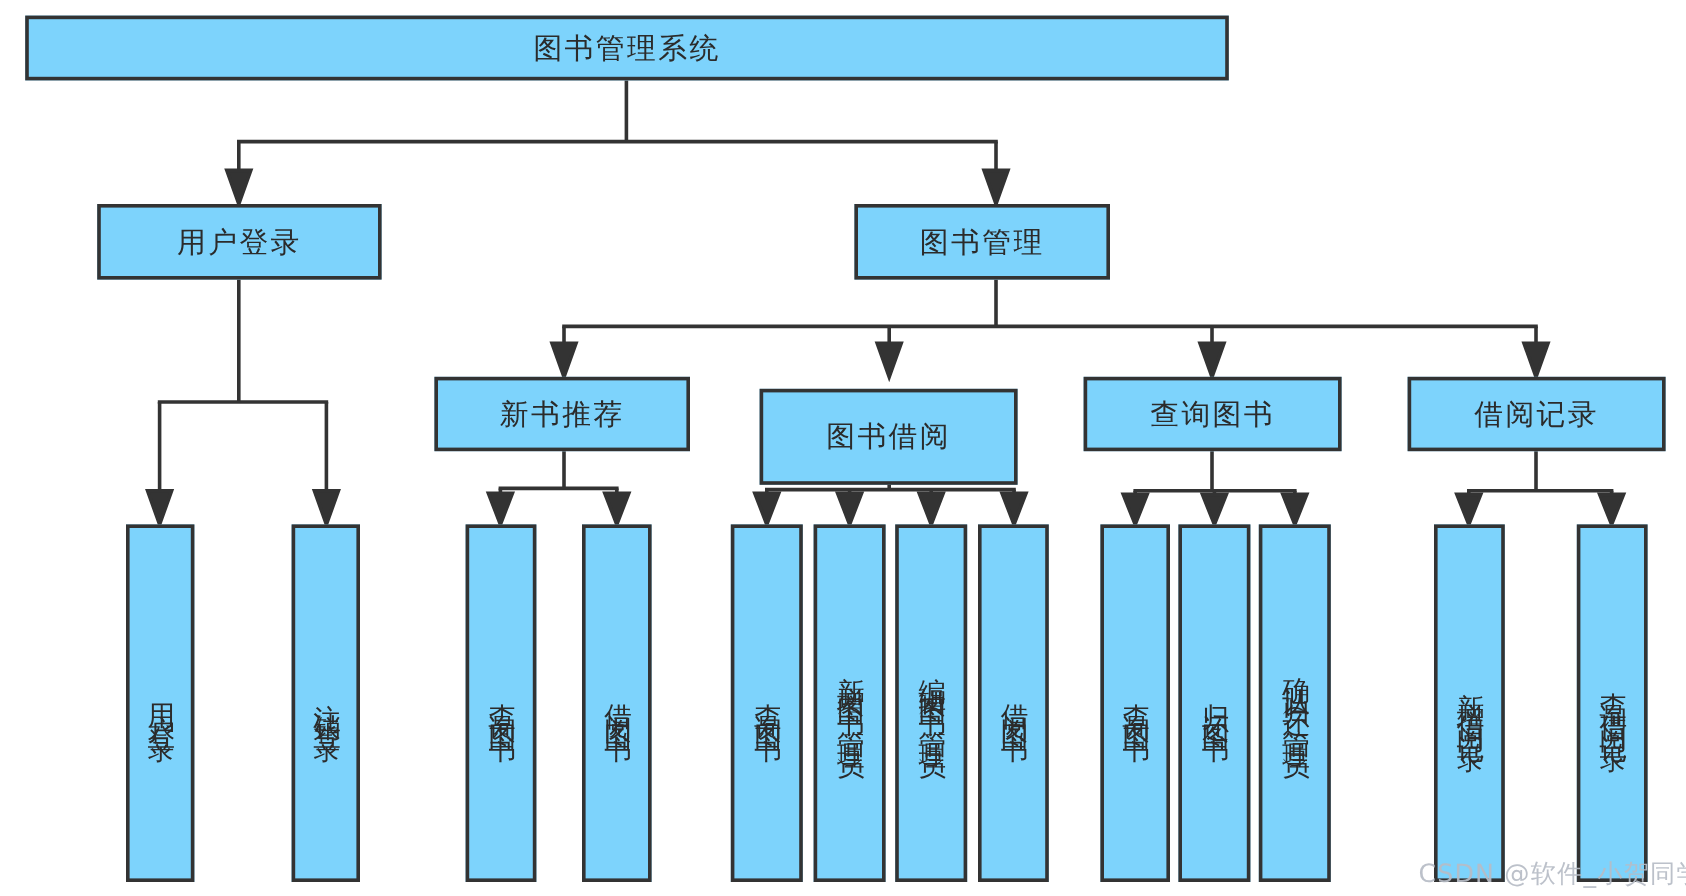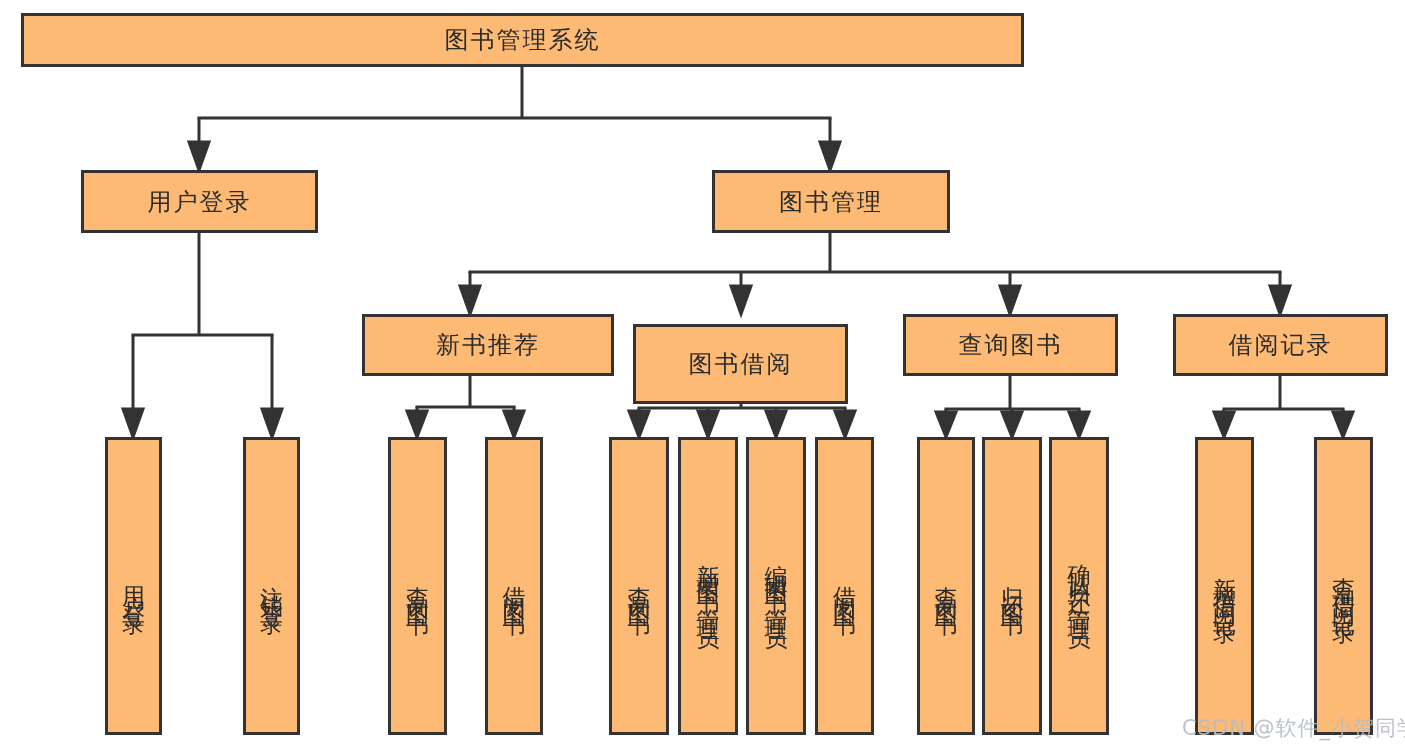--- a/index.html
+++ b/index.html
@@ -17,21 +17,21 @@
   }
   svg.wires {
     position: absolute;
     left: 0; top: 0;
     width: 1405px;
     height: 747px;
   }
   .box {
     position: absolute;
     box-sizing: border-box;
-    background: #fdba74;
+    background: #7dd3fc;
     border: 3px solid #333333;
     display: flex;
     align-items: center;
     justify-content: center;
     color: #2b2b2b;
   }
   .box.h span {
     font-size: 24px;
     letter-spacing: 2px;
     white-space: nowrap;
@@ -133,25 +133,25 @@
     </g>
   </svg>
 
   <div class="box h" style="left:21px; top:13px; width:1003px; height:54px">
     <span>图书管理系统</span>
   </div>
 
   <div class="box h" style="left:81px; top:170px; width:237px; height:63px">
     <span>用户登录</span>
   </div>
-  <div class="box h" style="left:712px; top:170px; width:238px; height:63px">
+  <div class="box h" style="left:712px; top:170px; width:213px; height:63px">
     <span>图书管理</span>
   </div>
 
-  <div class="box h" style="left:362px; top:314px; width:252px; height:62px">
+  <div class="box h" style="left:362px; top:314px; width:213px; height:62px">
     <span>新书推荐</span>
   </div>
   <div class="box h" style="left:633px; top:324px; width:215px; height:80px">
     <span>图书借阅</span>
   </div>
   <div class="box h" style="left:903px; top:314px; width:215px; height:62px">
     <span>查询图书</span>
   </div>
   <div class="box h" style="left:1173px; top:314px; width:215px; height:62px">
     <span>借阅记录</span>

